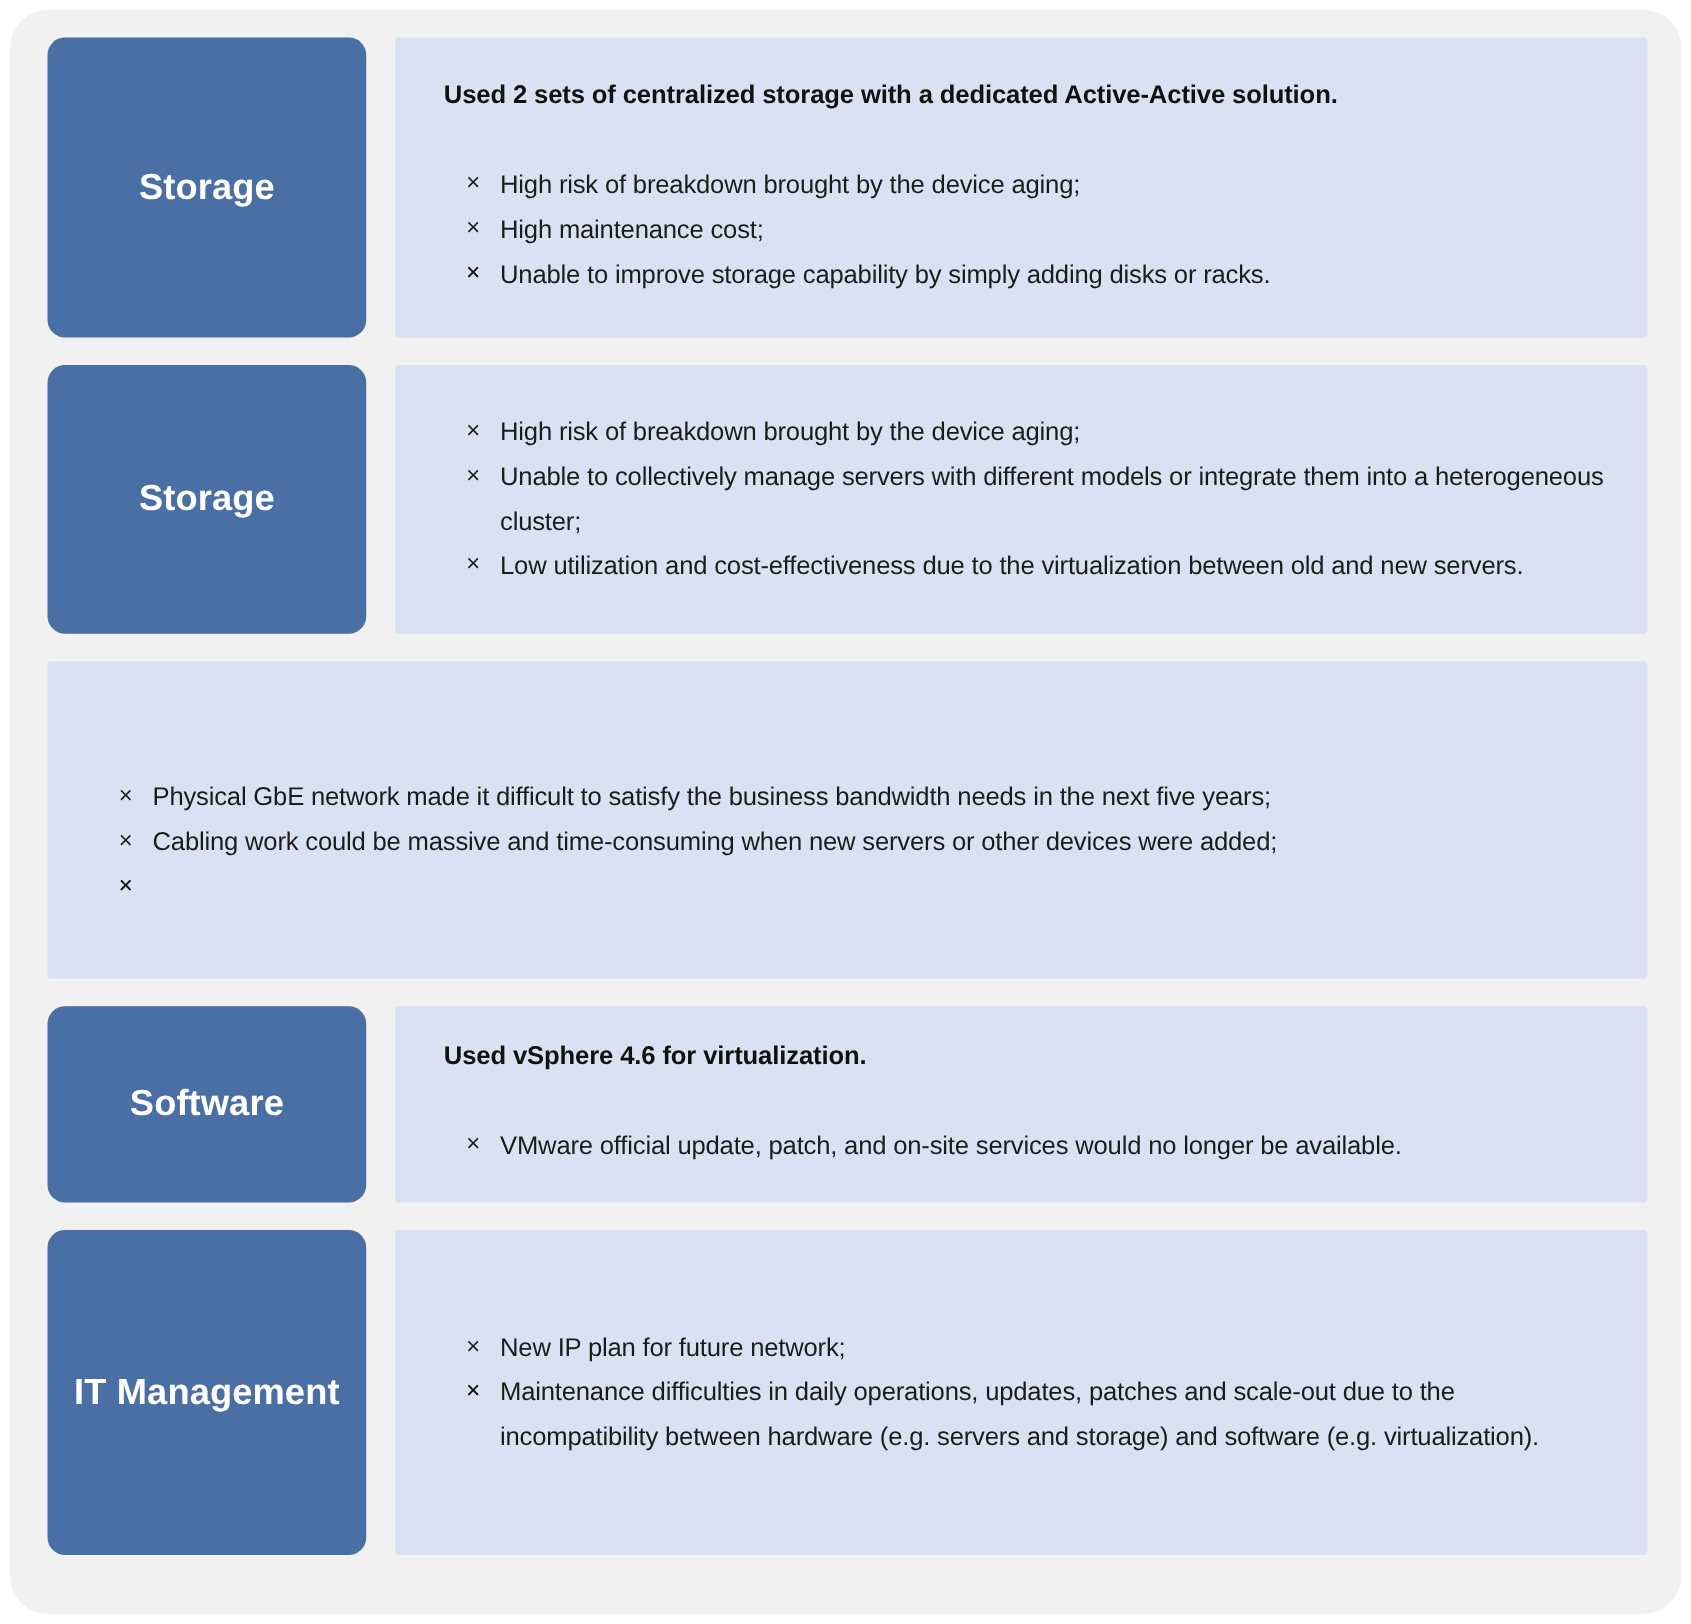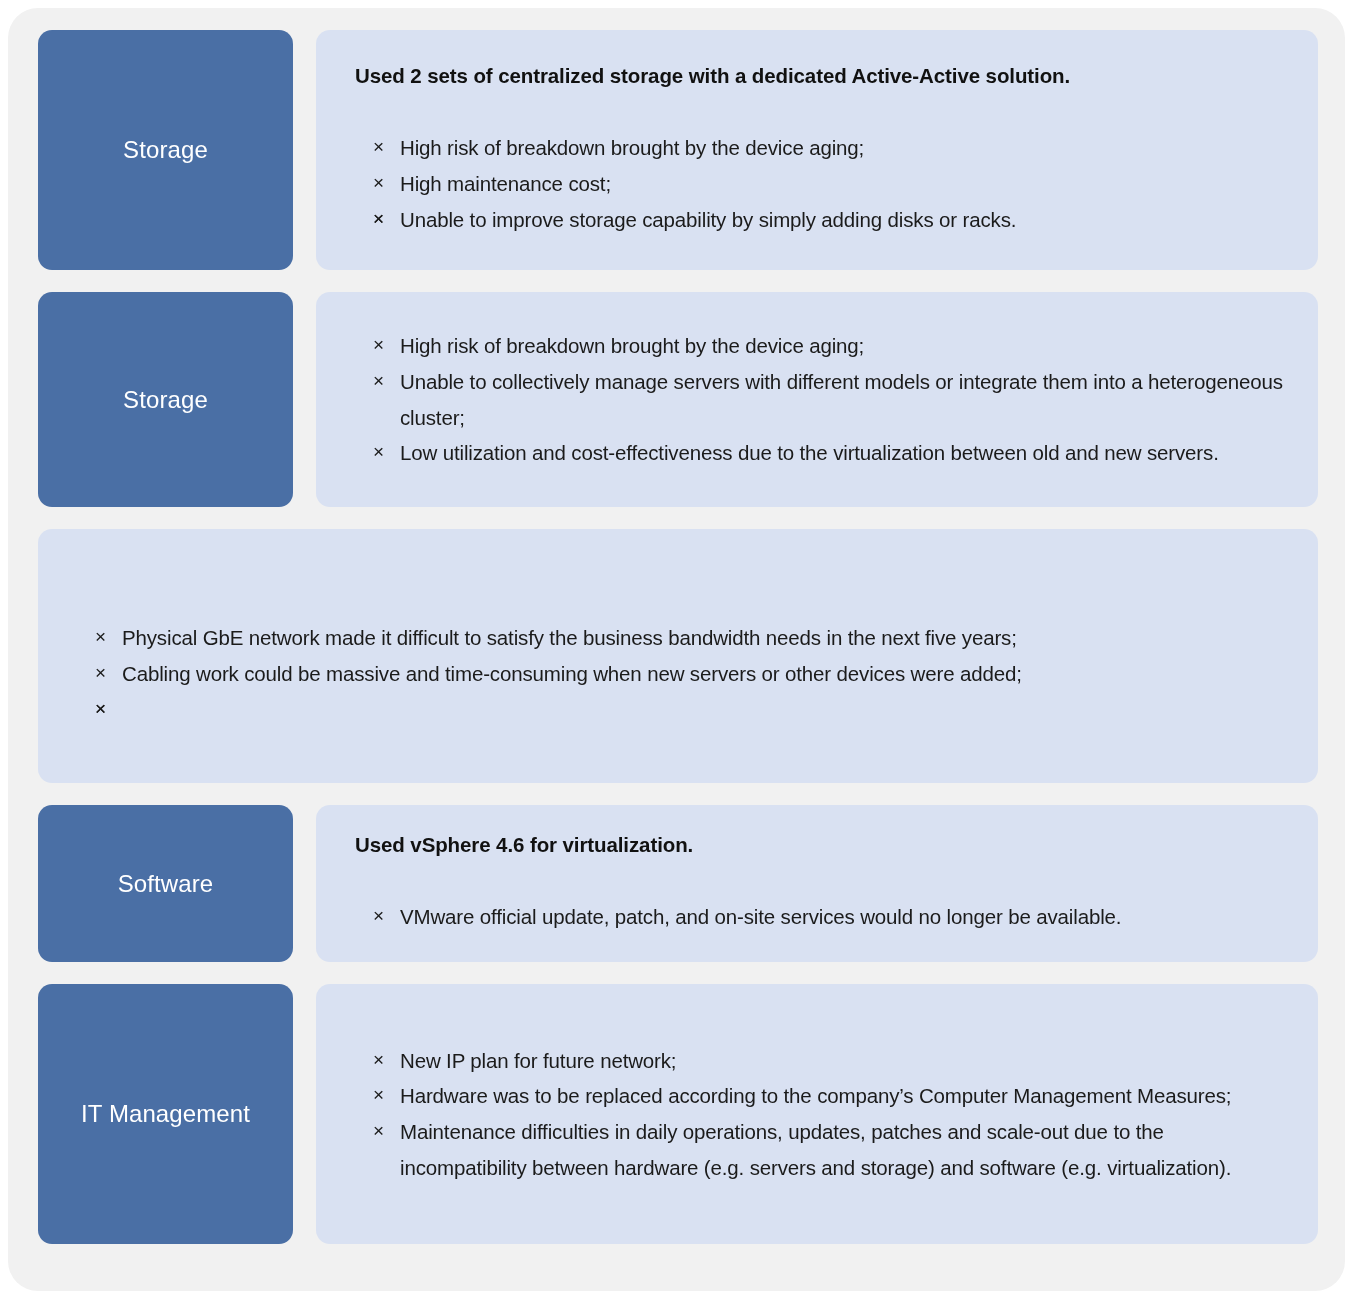--- a/index.html
+++ b/index.html
@@ -51,30 +51,30 @@
     border-radius: 14px;
     color: #ffffff;
     display: flex;
     align-items: center;
     justify-content: center;
     text-align: center;
     padding: 10px;
   }
 
   .tile-label {
-    font-size: 24px;
-    font-weight: normal;
+    font-size: 29px;
+    font-weight: bold;
     line-height: 1.32;
     letter-spacing: 0.1px;
   }
 
   .card {
     flex: 1 1 auto;
     background: #d9e1f2;
-    border-radius: 14px;
+    border-radius: 3px;
     padding: 26px 34px 26px 39px;
     display: flex;
     flex-direction: column;
     justify-content: center;
     gap: 27px;
   }
 
   .card-heading {
     font-size: 20.5px;
     font-weight: bold;
@@ -161,19 +161,19 @@
           </ul>
         </div>
       </div>
       <div class="row row-4">
         <div class="tile">
           <div class="tile-label">IT Management</div>
         </div>
         <div class="card">
           <ul class="bullets">
             <li class="bullet"><span class="x-mark">×</span><span class="bullet-text">New IP plan for future network;</span></li>
-            <li class="bullet"><span class="x-mark">×</span><span class="bullet-text">Hardware was to be replaced according to the company’s Computer Management Measures;</span></li>
+            <li class="bullet"><span class="x-mark">×</span></li>
             <li class="bullet"><span class="x-mark">×</span><span class="bullet-text">Maintenance difficulties in daily operations, updates, patches and scale-out due to the incompatibility between hardware (e.g. servers and storage) and software (e.g. virtualization).</span></li>
           </ul>
         </div>
       </div>
     </div>
 </div>
 
 </body></html>

